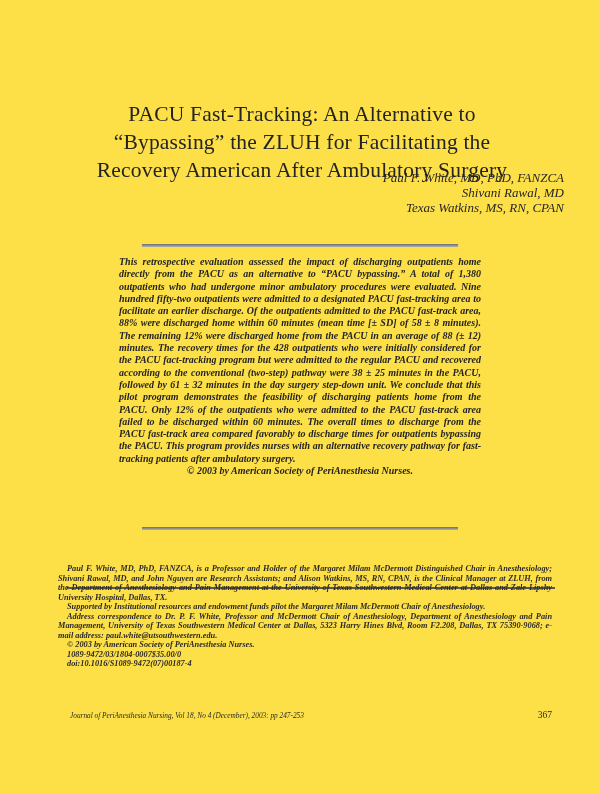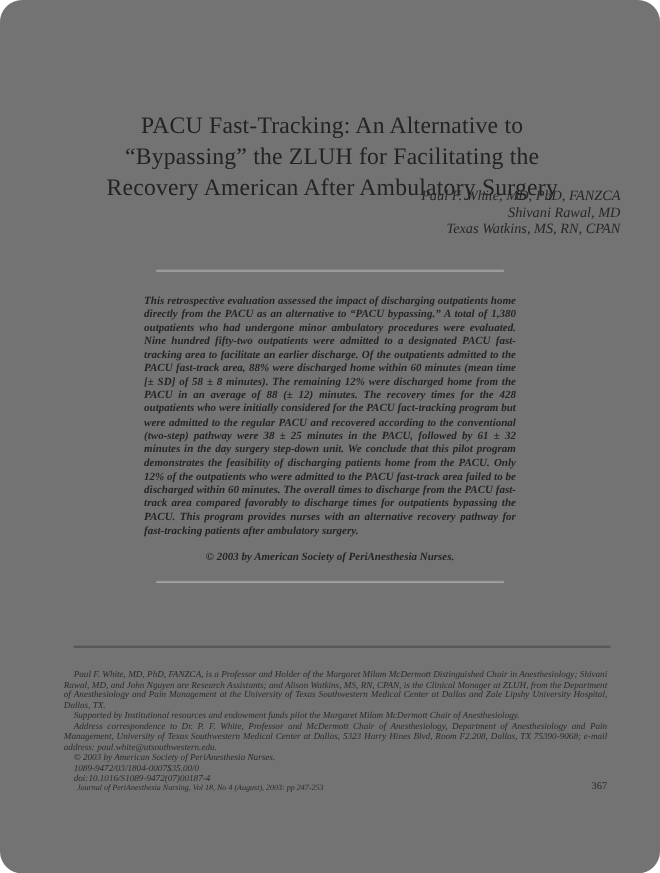--- a/index.html
+++ b/index.html
@@ -4,25 +4,24 @@
 <style>
   html, body {
     margin: 0;
     padding: 0;
     background: #ffffff;
   }
   .page {
     position: relative;
     width: 600px;
     height: 794px;
-    background: #737373;
+    background: #fde047;
     font-family: "Liberation Serif", "DejaVu Serif", serif;
     color: #1f1f1f;
     overflow: hidden;
-    border-radius: 20px;
   }
   .title {
     position: absolute;
     top: 86px;
     left: 40px;
     width: 524px;
     text-align: center;
     font-size: 21.5px;
     line-height: 28px;
     font-weight: 400;
@@ -54,43 +53,44 @@
     top: 256px;
     left: 119px;
     width: 362px;
     font-style: italic;
     font-weight: 700;
     font-size: 10px;
     line-height: 12.3px;
     text-align: justify;
     color: #242424;
   }
-  .abstract p { margin: 12px; }
+  .abstract p { margin: 0; }
   .abstract .copyright {
     text-align: center;
     margin-top: 0;
   }
   .footnote-rule {
     position: absolute;
     top: 587px;
     left: 67px;
     width: 488px;
     height: 2px;
     background: #565656;
   }
   .footnotes {
     position: absolute;
-    top: 608px;
+    top: 564px;
     left: 58px;
     width: 494px;
     font-style: italic;
     font-size: 8.3px;
     line-height: 9.55px;
     text-align: justify;
     color: #2a2a2a;
+    font-weight: bold;
   }
   .footnotes p {
     margin: 0;
     text-indent: 9px;
   }
   .footer {
     position: absolute;
     top: 711px;
     left: 70px;
     width: 482px;
@@ -144,17 +144,17 @@
   <div class="footnotes">
     <p>Paul F. White, MD, PhD, FANZCA, is a Professor and Holder of the Margaret Milam McDermott Distinguished Chair in Anesthesiology; Shivani Rawal, MD, and John Nguyen are Research Assistants; and Alison Watkins, MS, RN, CPAN, is the Clinical Manager at ZLUH, from the Department of Anesthesiology and Pain Management at the University of Texas Southwestern Medical Center at Dallas and Zale Lipshy University Hospital, Dallas, TX.</p>
     <p>Supported by Institutional resources and endowment funds pilot the Margaret Milam McDermott Chair of Anesthesiology.</p>
     <p>Address correspondence to Dr. P. F. White, Professor and McDermott Chair of Anesthesiology, Department of Anesthesiology and Pain Management, University of Texas Southwestern Medical Center at Dallas, 5323 Harry Hines Blvd, Room F2.208, Dallas, TX 75390-9068; e-mail address: paul.white@utsouthwestern.edu.</p>
     <p>© 2003 by American Society of PeriAnesthesia Nurses.</p>
     <p>1089-9472/03/1804-0007$35.00/0</p>
     <p>doi:10.1016/S1089-9472(07)00187-4</p>
   </div>
 
   <div class="footer">
-    <span class="journal-line">Journal of PeriAnesthesia Nursing, Vol 18, No 4 (August), 2003: pp 247-253</span>
+    <span class="journal-line">Journal of PeriAnesthesia Nursing, Vol 18, No 4 (December), 2003: pp 247-253</span>
     <span class="page-number">367</span>
   </div>
 
 </div>
 
 </body></html>

